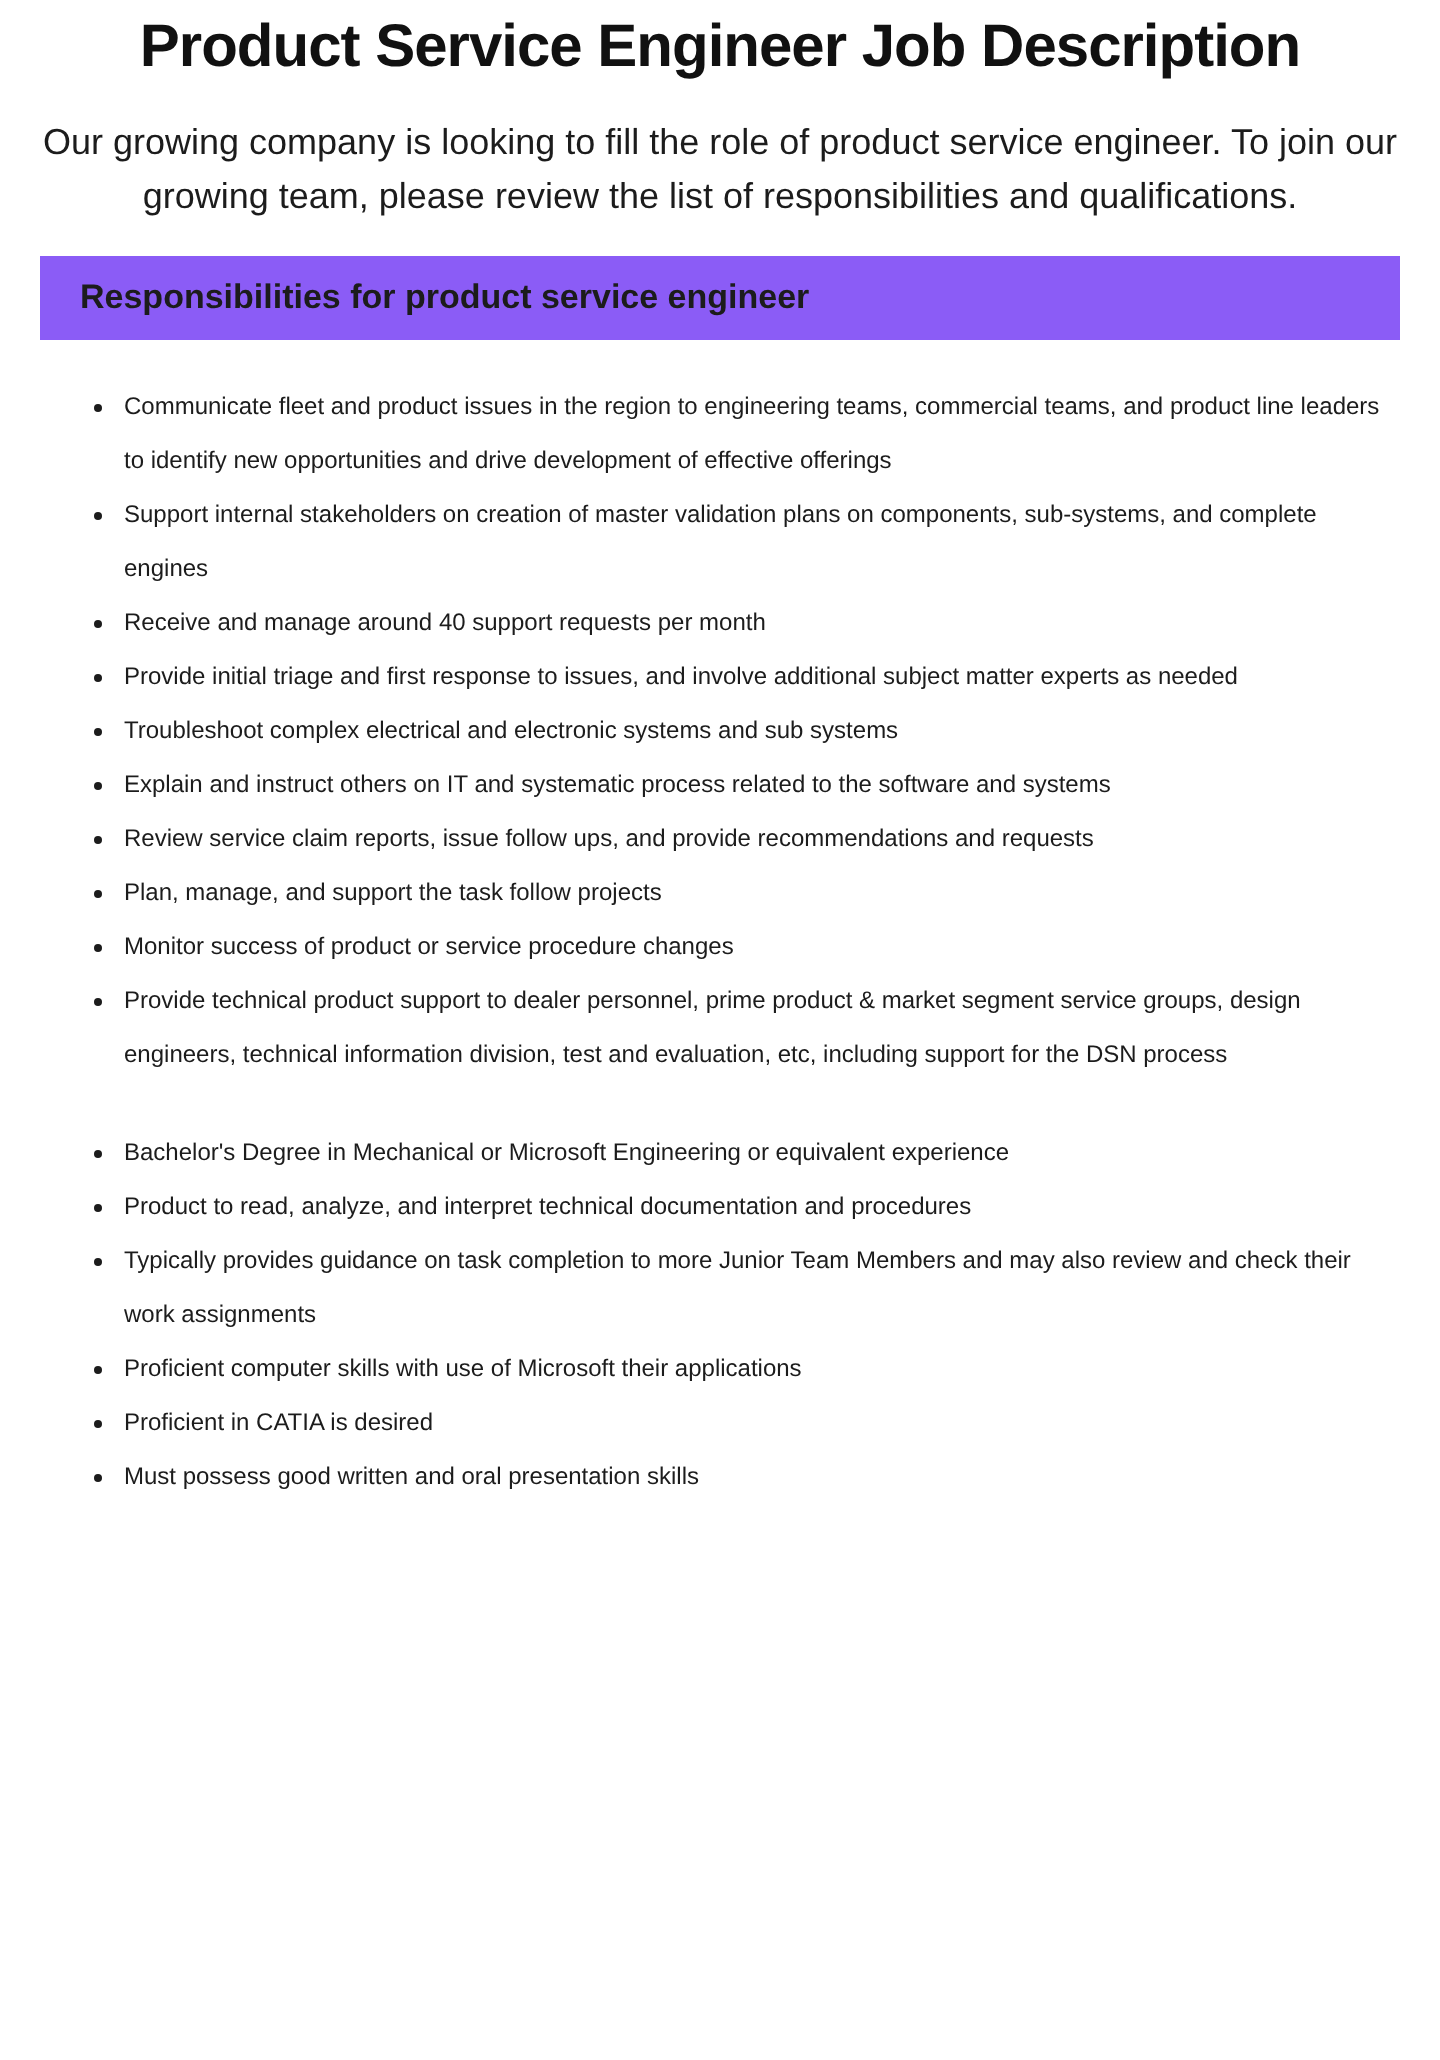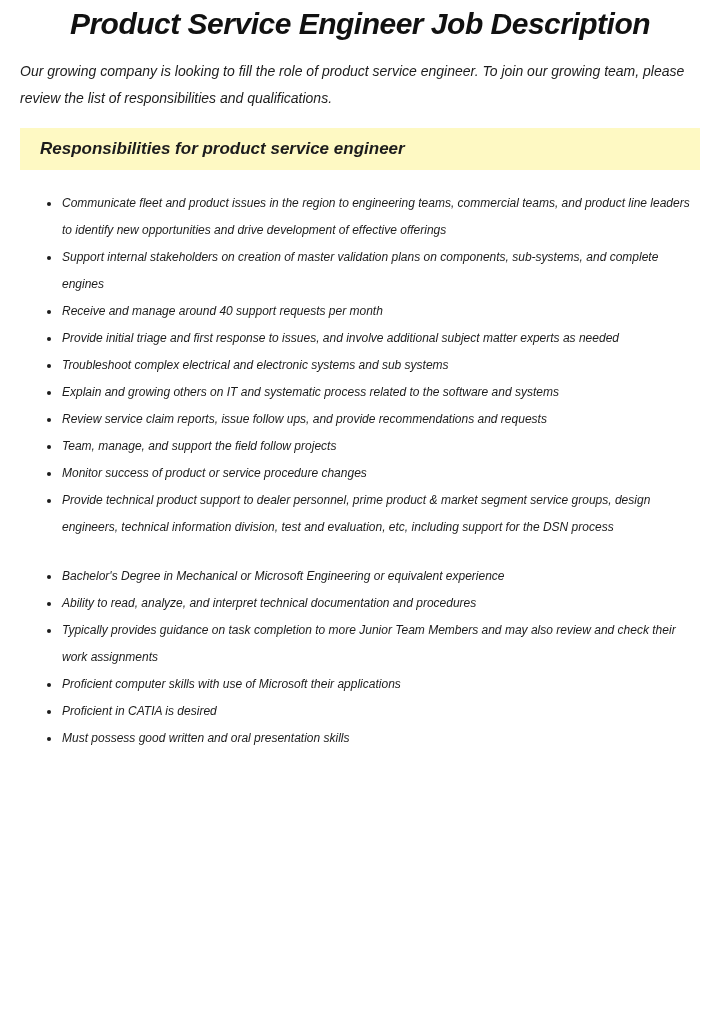--- a/index.html
+++ b/index.html
@@ -9,39 +9,39 @@
   }
   body {
     width: 720px;
     height: 1030px;
     font-family: "Liberation Sans", sans-serif;
     color: #1c1c1c;
     overflow: hidden;
   }
   main {
     padding: 6px 20px 0 20px;
-    font-style: italic;
   }
   h1.page-title {
     margin: 0;
     font-size: 30px;
     line-height: 36px;
     font-weight: bold;
     text-align: center;
     letter-spacing: -0.5px;
     color: #111111;
   }
   p.intro {
     margin: 16px 0 0 0;
-    font-size: 14px;
+    font-size: 18px;
     line-height: 27px;
+    text-align: center;
   }
   .section-heading {
     margin-top: 16px;
-    background: #fef9c3;
+    background: #8b5cf6;
     font-size: 17px;
     font-weight: bold;
     line-height: 20px;
     padding: 11px 10px 11px 20px;
   }
   ul.bullet-list {
     margin: 20px 0 22px 0;
     padding: 0 0 0 41px;
     font-size: 12px;
     line-height: 27px;
@@ -60,31 +60,31 @@
   <p class="intro">Our growing company is looking to fill the role of product service engineer. To join our growing team, please review the list of responsibilities and qualifications.</p>
 
   <section>
     <div class="section-heading">Responsibilities for product service engineer</div>
     <ul class="bullet-list">
         <li>Communicate fleet and product issues in the region to engineering teams, commercial teams, and product line leaders to identify new opportunities and drive development of effective offerings</li>
         <li>Support internal stakeholders on creation of master validation plans on components, sub-systems, and complete engines</li>
         <li>Receive and manage around 40 support requests per month</li>
         <li>Provide initial triage and first response to issues, and involve additional subject matter experts as needed</li>
         <li>Troubleshoot complex electrical and electronic systems and sub systems</li>
-        <li>Explain and growing others on IT and systematic process related to the software and systems</li>
+        <li>Explain and instruct others on IT and systematic process related to the software and systems</li>
         <li>Review service claim reports, issue follow ups, and provide recommendations and requests</li>
-        <li>Team, manage, and support the field follow projects</li>
+        <li>Plan, manage, and support the task follow projects</li>
         <li>Monitor success of product or service procedure changes</li>
         <li>Provide technical product support to dealer personnel, prime product &amp; market segment service groups, design engineers, technical information division, test and evaluation, etc, including support for the DSN process</li>
       </ul>
   </section>
 
   <section>
     <ul class="bullet-list">
         <li>Bachelor's Degree in Mechanical or Microsoft Engineering or equivalent experience</li>
-        <li>Ability to read, analyze, and interpret technical documentation and procedures</li>
+        <li>Product to read, analyze, and interpret technical documentation and procedures</li>
         <li>Typically provides guidance on task completion to more Junior Team Members and may also review and check their work assignments</li>
         <li>Proficient computer skills with use of Microsoft their applications</li>
         <li>Proficient in CATIA is desired</li>
         <li>Must possess good written and oral presentation skills</li>
       </ul>
   </section>
 </main>
 
 </body></html>

